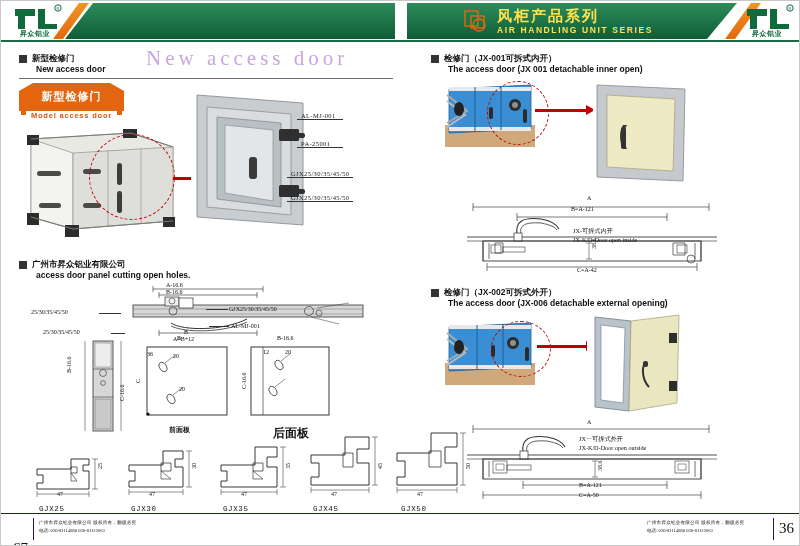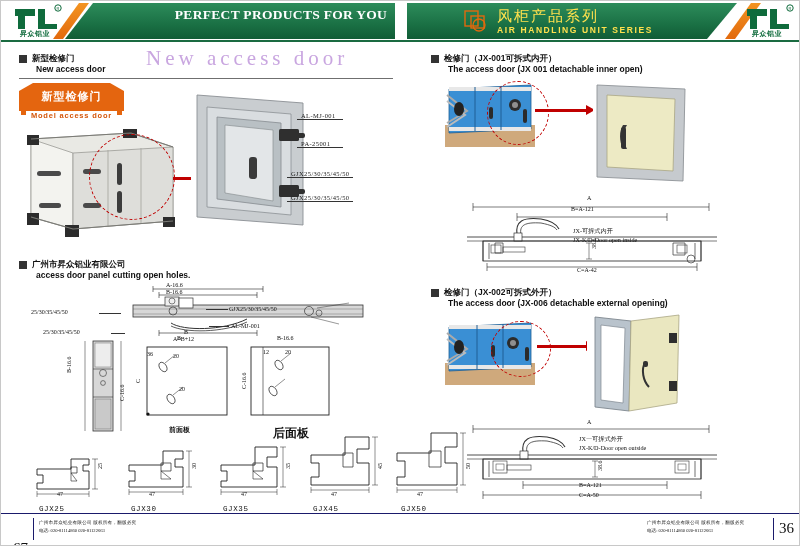--- a/index.html
+++ b/index.html
@@ -16,21 +16,21 @@
   .g2{left:406px;width:330px;clip-path:polygon(0 0,100% 0,calc(100% - 30px) 100%,0 100%);}
   .orange1{position:absolute;top:2px;left:52px;width:36px;height:36px;background:linear-gradient(180deg,#f39421,#e2690d);
      clip-path:polygon(26px 0,36px 0,10px 36px,0 36px);}
   .orange2{position:absolute;top:2px;left:724px;width:36px;height:36px;background:linear-gradient(180deg,#f39421,#e2690d);
      clip-path:polygon(26px 0,36px 0,10px 36px,0 36px);}
   .hdr-line{position:absolute;left:0;top:39px;width:800px;height:1.5px;background:#1a6b41;}
   .hdr-en{position:absolute;left:150px;top:6px;width:260px;text-align:center;color:#fff;
      font-family:"Liberation Serif",serif;font-weight:bold;font-size:13.5px;letter-spacing:.3px;white-space:nowrap;}
   .hdr-cn{position:absolute;left:150px;top:21px;width:260px;text-align:center;color:#fff;font-size:11.5px;
      letter-spacing:2px;white-space:nowrap;}
-  .ser-cn{position:absolute;left:496px;top:6px;color:#ffe14d;font-size:15px;font-weight:normal;letter-spacing:2px;white-space:nowrap;}
+  .ser-cn{position:absolute;left:496px;top:6px;color:#ffe14d;font-size:15px;font-weight:bold;letter-spacing:2px;white-space:nowrap;}
   .ser-en{position:absolute;left:496px;top:24px;color:#ffe14d;font-size:8.5px;font-weight:bold;letter-spacing:1.6px;white-space:nowrap;}
   .ser-mark{position:absolute;left:462px;top:8px;width:28px;height:24px;}
 
   
   .logo{position:absolute;width:60px;height:36px;}
   .logo.l{left:4px;top:2px;}
   .logo.r{left:736px;top:2px;}
   .logo .lg-cn{position:absolute;left:0;bottom:0px;width:60px;text-align:center;font-size:7px;color:#0f6b3c;
      letter-spacing:.5px;font-weight:bold;white-space:nowrap;}
 
@@ -87,21 +87,20 @@
 <div id="page">
 
   <div class="hdr">
     <div class="hdr-white"></div>
     <div class="orange1"></div>
     <div class="hdr-green g1"></div>
     <div class="hdr-green g2"></div>
     <div class="orange2"></div>
     <div class="hdr-line"></div>
 
-    <div class="hdr-en">PERFECT  PRODUCTS FOR YOU</div>
 
     <div class="ser-mark">
       <svg width="28" height="24" viewBox="0 0 28 24">
         <rect x="2" y="2" width="13" height="15" fill="none" stroke="#e2690d" stroke-width="1.4"></rect>
         <rect x="8" y="7" width="13" height="12" fill="none" stroke="#e2690d" stroke-width="1.4"></rect>
         <circle cx="16" cy="16" r="6" fill="none" stroke="#e2690d" stroke-width="1.3"></circle>
       </svg>
     </div>
     <div class="ser-cn">风柜产品系列</div>
     <div class="ser-en">AIR HANDLING UNIT SERIES</div>

